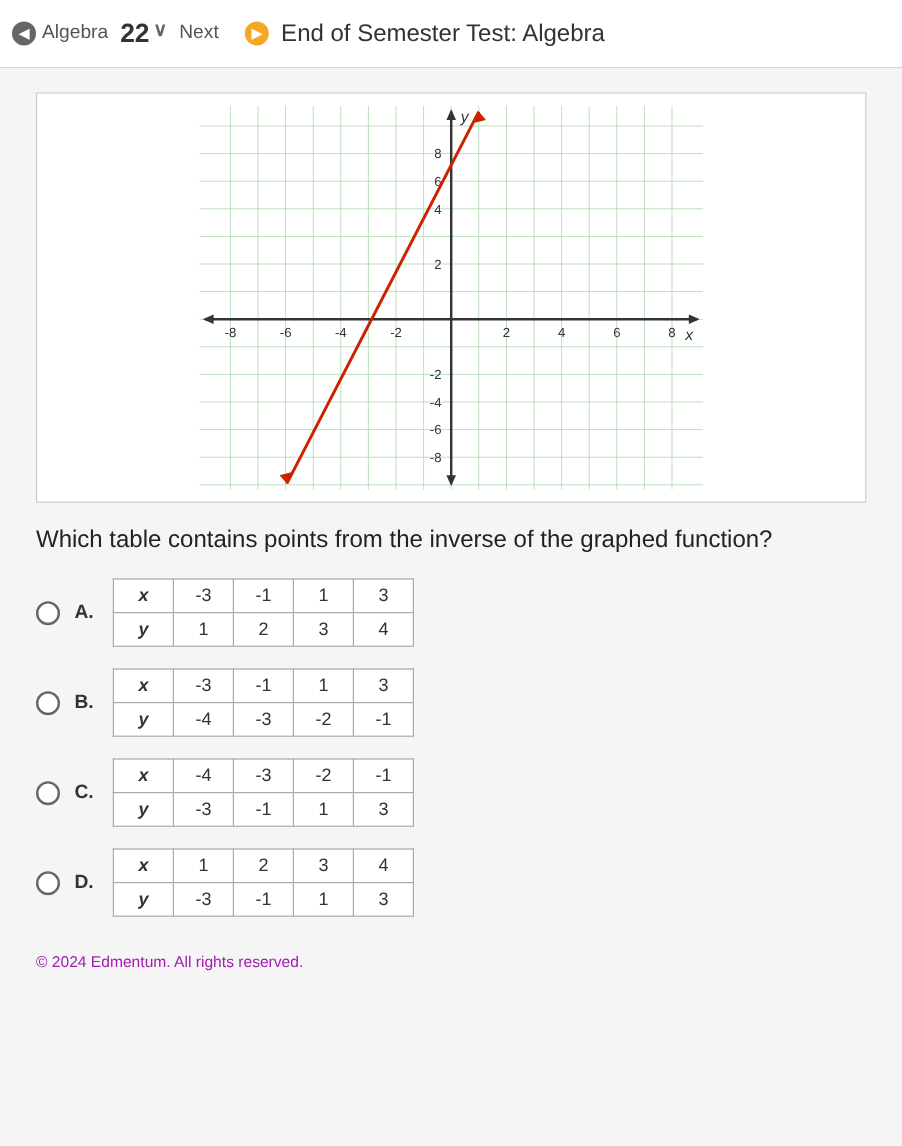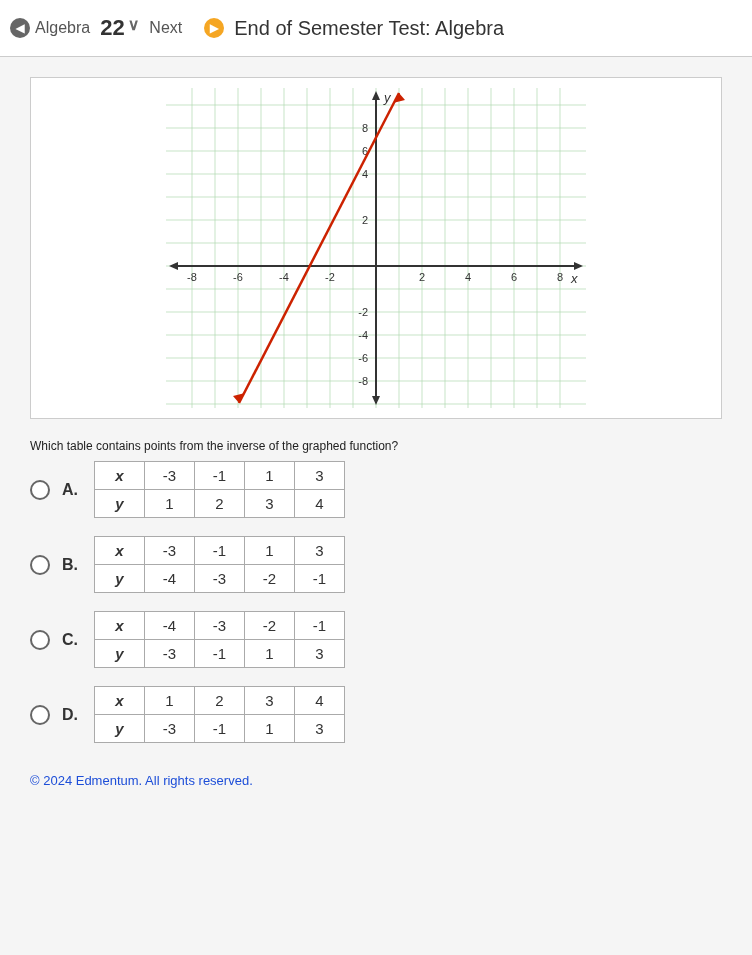--- a/index.html
+++ b/index.html
@@ -84,23 +84,23 @@
       border: 1px solid #ccc;
       display: inline-block;
       margin: 0 auto 20px auto;
       display: flex;
       justify-content: center;
       padding: 10px;
     }
 
     
     .question-text {
-      font-size: 12px;
+      font-size: 20px;
       color: #222;
-      margin: 15px 0 8px 0;
+      margin: 15px 0 20px 0;
     }
 
     
     .options {
       display: flex;
       flex-direction: column;
       gap: 18px;
     }
     .option-row {
       display: flex;
@@ -137,21 +137,21 @@
     .option-table td.row-label {
       font-style: italic;
       font-weight: bold;
       padding: 5px 10px;
     }
 
     
     .footer {
       margin-top: 30px;
       font-size: 13px;
-      color: #1d4ed8;
+      color: #a21caf;
       text-align: left;
     }
 
     
     svg.graph {
       display: block;
     }
   </style>
 </head>
 <body>

